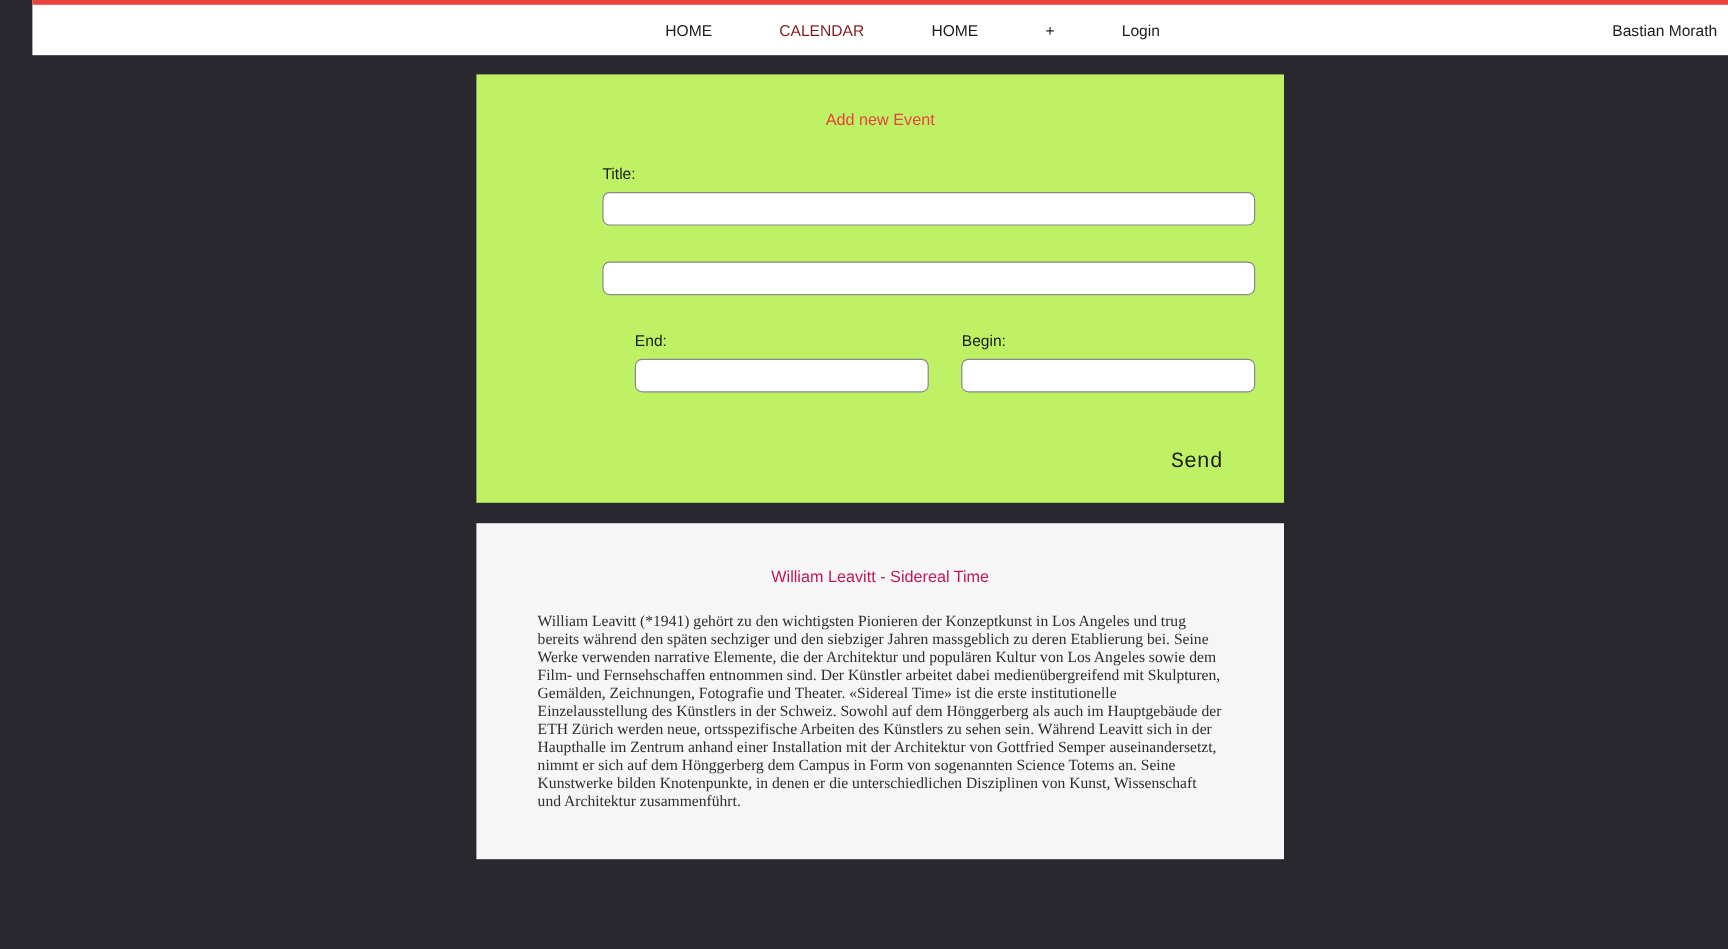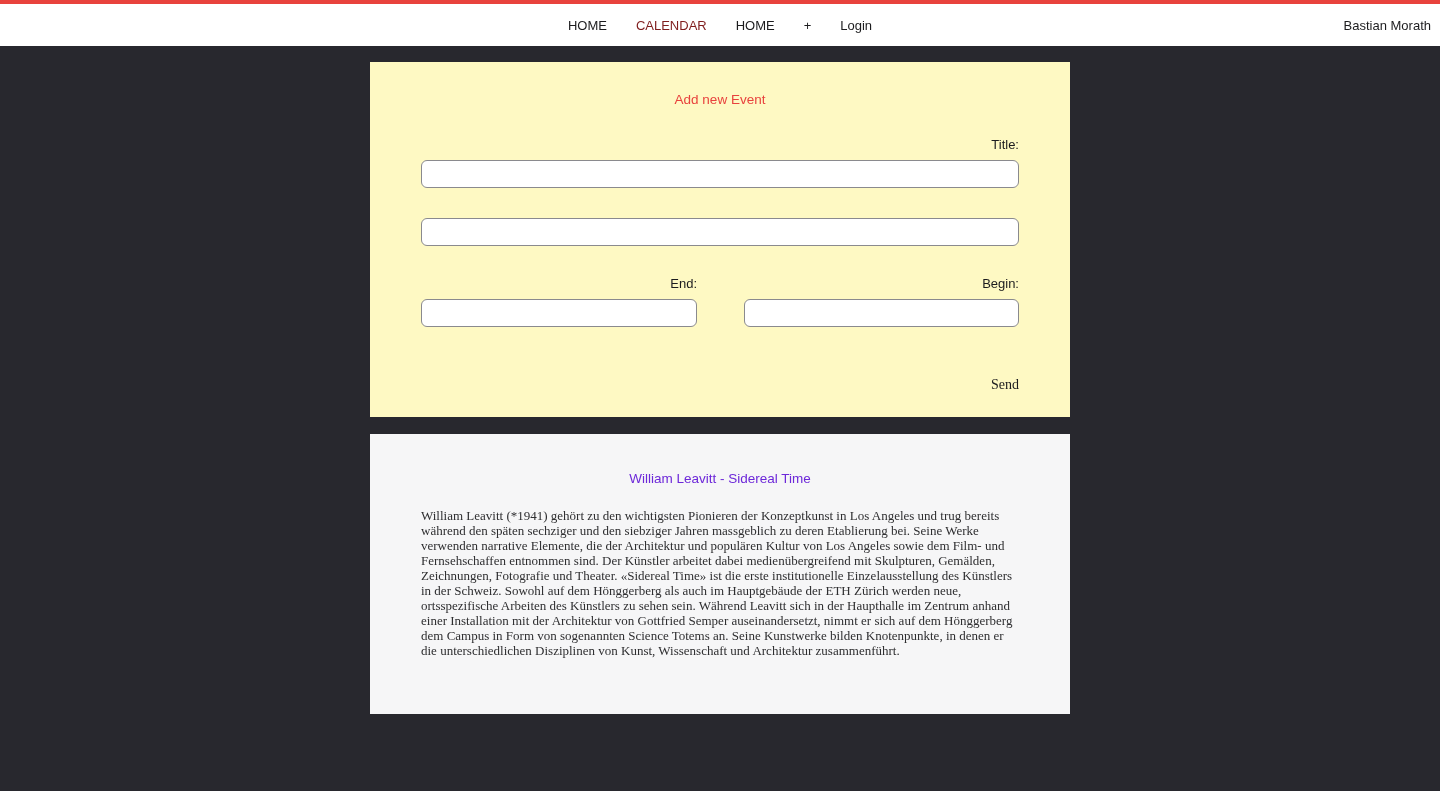--- a/index.html
+++ b/index.html
@@ -1,15 +1,15 @@
 <!DOCTYPE html>
 <html><head>
 <meta charset="utf-8">
 <style>
-  * { box-sizing: border-box; }
+  * { box-sizing: border-box; margin-left: 27px; }
   html, body { margin: 0; padding: 0; }
   body {
     width: 1440px;
     height: 791px;
     overflow: hidden;
     background: #28282e;
     font-family: "Liberation Sans", sans-serif;
     -webkit-font-smoothing: antialiased;
   }
 
@@ -49,38 +49,37 @@
   }
 
   
   .content {
     width: 700px;
     margin: 16px auto 0 auto;
   }
 
   
   .card-form {
-    background: #fef9c3;
+    background: #bef264;
     padding: 30px 51px 24px 51px;
   }
   .card-title {
     margin: 0;
     text-align: center;
     color: #e8423d;
     font-size: 13.5px;
     font-weight: normal;
     line-height: 15px;
   }
   .field { margin-top: 30px; }
   .field-label {
     display: block;
     font-size: 13px;
     color: #1c1c1e;
     line-height: 15px;
-    text-align: right;
   }
   .text-input {
     display: block;
     margin-top: 8px;
     width: 100%;
     height: 28px;
     border: 1px solid #8a8a8e;
     border-radius: 6px;
     background: #ffffff;
     font-family: "Liberation Sans", sans-serif;
@@ -97,37 +96,37 @@
   .field-col-right { width: 276px; }
   .field-row .field { margin-top: 0; }
   .send-row {
     margin-top: 48px;
     text-align: right;
   }
   .send-button {
     background: none;
     border: none;
     padding: 0;
-    font-family: Liberation Serif, serif;
-    font-size: 14px;
+    font-family: Liberation Mono, monospace;
+    font-size: 18px;
     color: #1c1c1e;
     cursor: pointer;
   }
 
   
   .card-article {
     margin-top: 17px;
     background: #f6f6f7;
     padding: 37px 51px 40px 51px;
     min-height: 280px;
   }
   .article-title {
     margin: 0;
     text-align: center;
-    color: #6d28d9;
+    color: #be185d;
     font-size: 13.5px;
     font-weight: normal;
     line-height: 15px;
   }
   .article-body {
     margin: 22px 0 0 0;
     font-size: 13px;
     line-height: 15px;
     color: #2e2e30;
     text-align: left;

